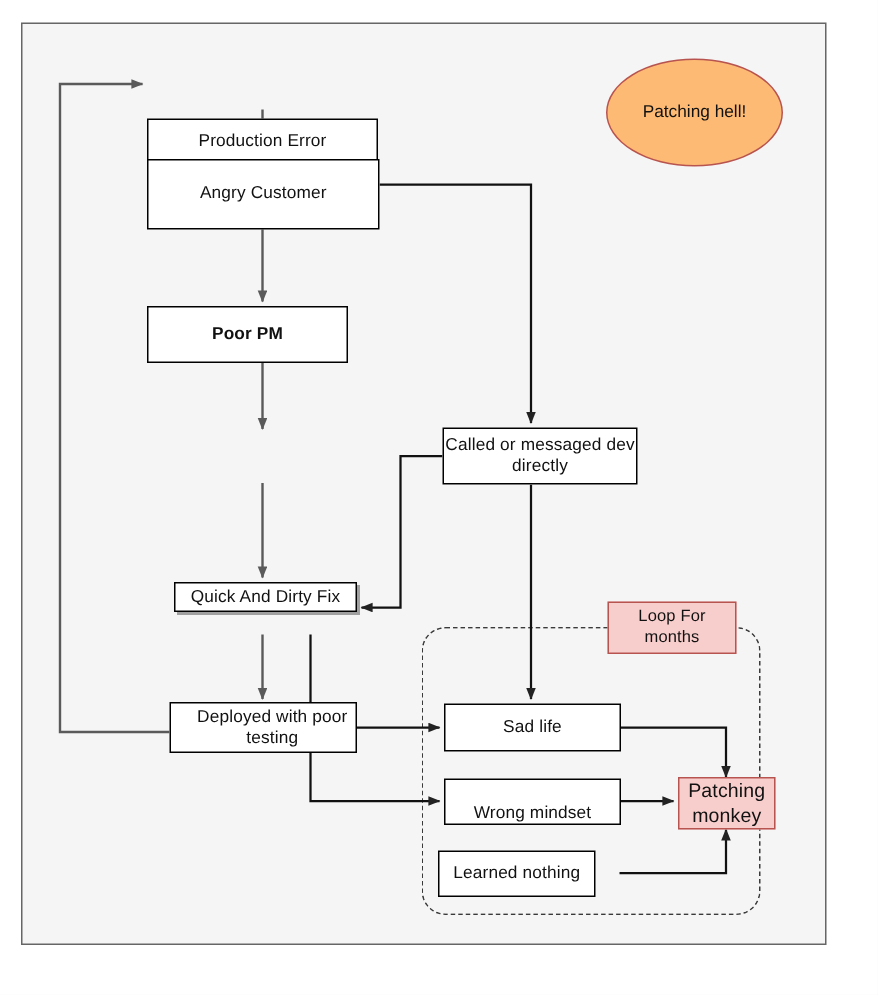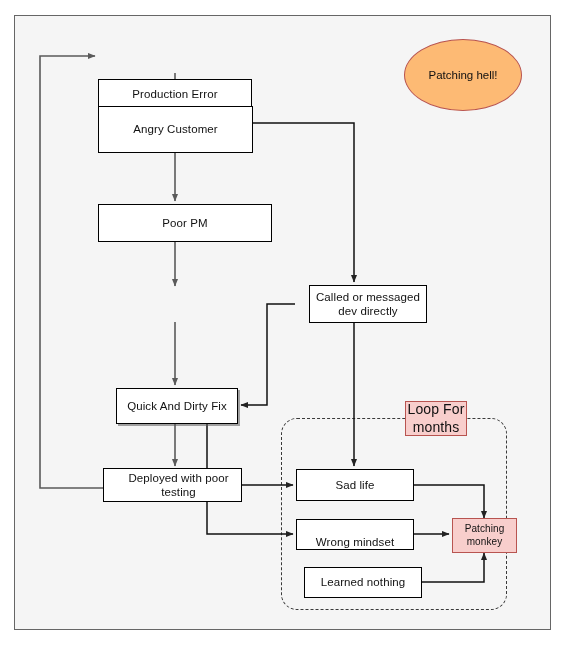--- a/index.html
+++ b/index.html
@@ -133,54 +133,54 @@
   </svg>
 
   <div class="node" style="left:98px; top:42px; width:154px; height:31px;margin-top:37px;">
     <span>Production Error</span>
   </div>
 
   <div class="node" style="left:98px; top:106px; width:155px; height:47px;">
     <span>Angry Customer</span>
   </div>
 
-  <div class="node" style="left:98px; top:204px; width:174px; height:38px;">
+  <div class="node" style="left:98px; top:204px; width:134px; height:38px;font-weight:bold;">
     <span>Poor PM</span>
   </div>
 
 
-  <div class="node" style="left:295px; top:285px; width:118px; height:38px;margin-left:14px;">
+  <div class="node" style="left:295px; top:285px; width:130px; height:38px;">
     <span>Called or messaged dev directly</span>
   </div>
 
-  <div class="node shadow" style="left:116px; top:388px; width:122px; height:36px;">
+  <div class="node shadow" style="left:116px; top:388px; width:122px; height:20px;">
     <span>Quick And Dirty Fix</span>
   </div>
 
-  <div class="node" style="left:103px; top:468px; width:139px; height:34px;padding-left:12px;">
+  <div class="node" style="left:113px; top:468px; width:125px; height:34px;padding-left:12px;">
     <span>Deployed with poor testing</span>
   </div>
 
   <div class="node" style="left:296px; top:469px; width:118px; height:32px;">
     <span>Sad life</span>
   </div>
 
   <div class="node" style="left:296px; top:519px; width:118px; height:31px;align-items:flex-end;">
     <span>Wrong mindset</span>
   </div>
 
-  <div class="node" style="left:304px; top:567px; width:118px; height:31px;justify-content:center;">
+  <div class="node" style="left:292px; top:567px; width:105px; height:31px;justify-content:center;">
     <span>Learned nothing</span>
   </div>
 
-  <div class="node pink" style="left:452px; top:518px; width:65px; height:35px; font-size:10px;">
+  <div class="node pink" style="left:452px; top:518px; width:65px; height:35px; font-size:13px;">
     <span>Patching monkey</span>
   </div>
 
-  <div class="node pink" style="left:405px; top:401px; width:62px; height:35px; font-size:14px;">
+  <div class="node pink" style="left:405px; top:401px; width:86px; height:35px; font-size:11px;">
     <span>Loop For months</span>
   </div>
 
   <div class="ellipse" style="left:404px; top:39px; width:118px; height:72px;">
     <span>Patching hell!</span>
   </div>
 
 </div>
 
 </body></html>

